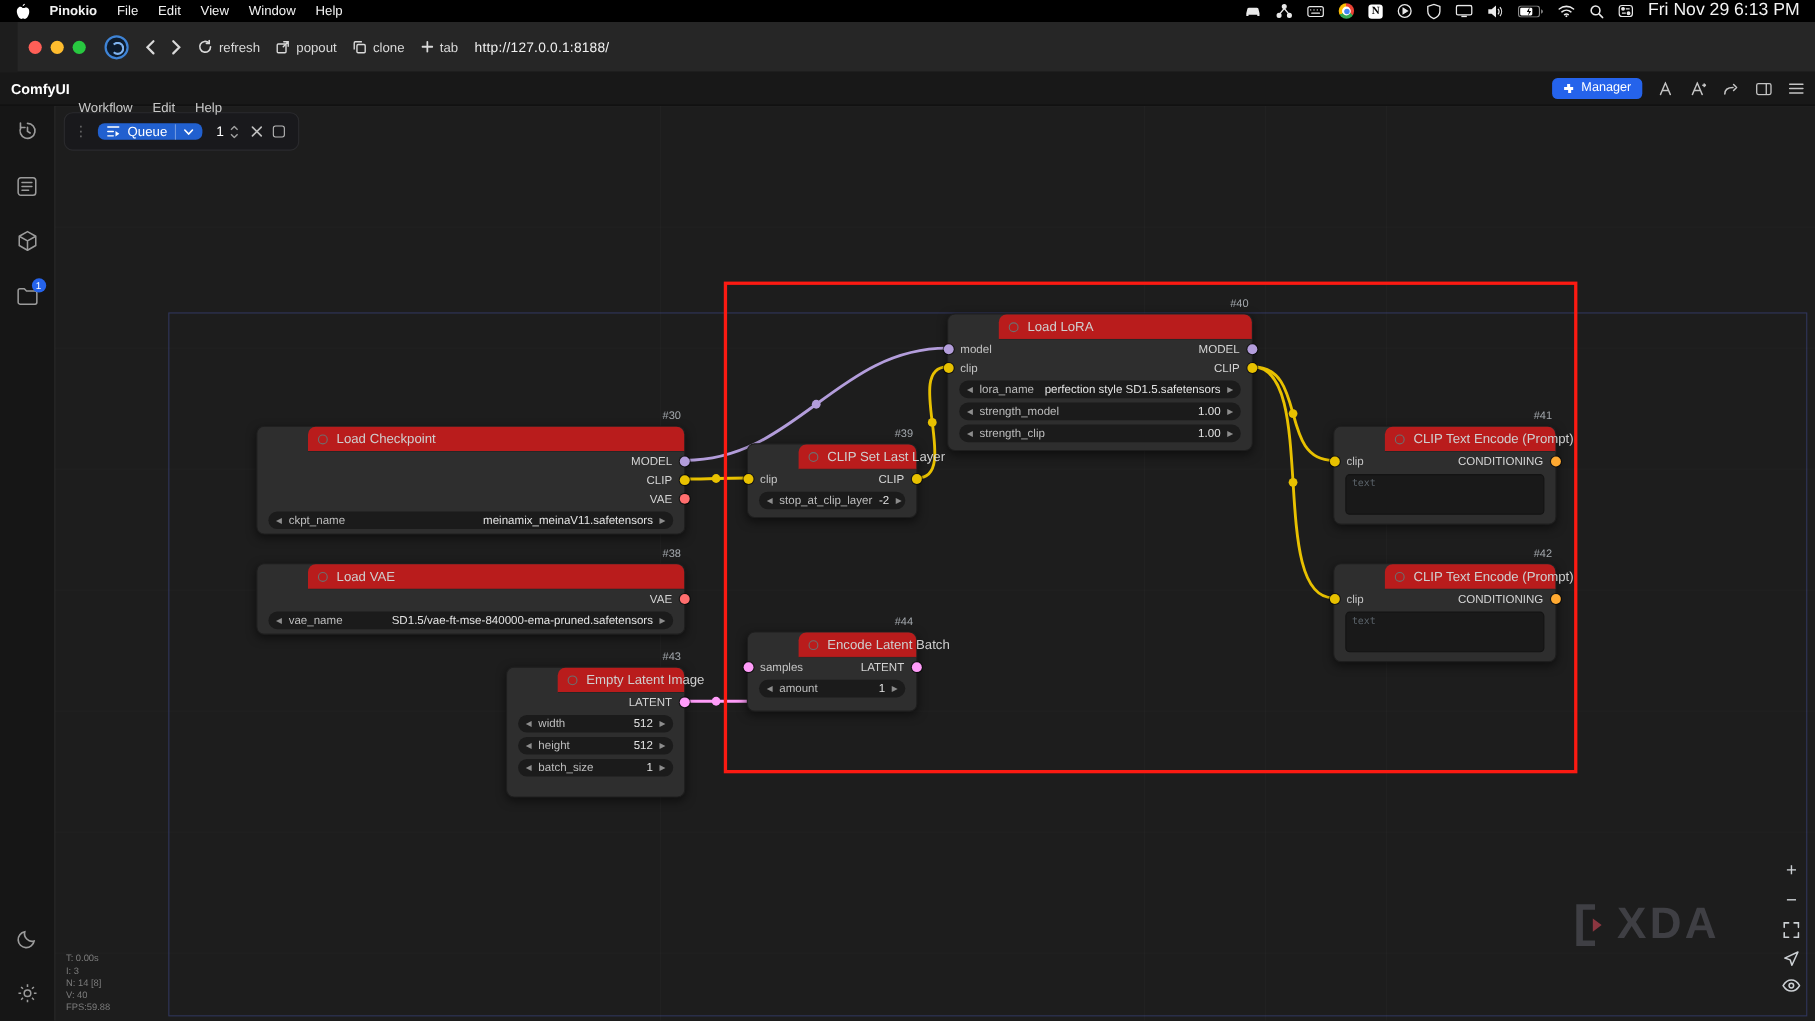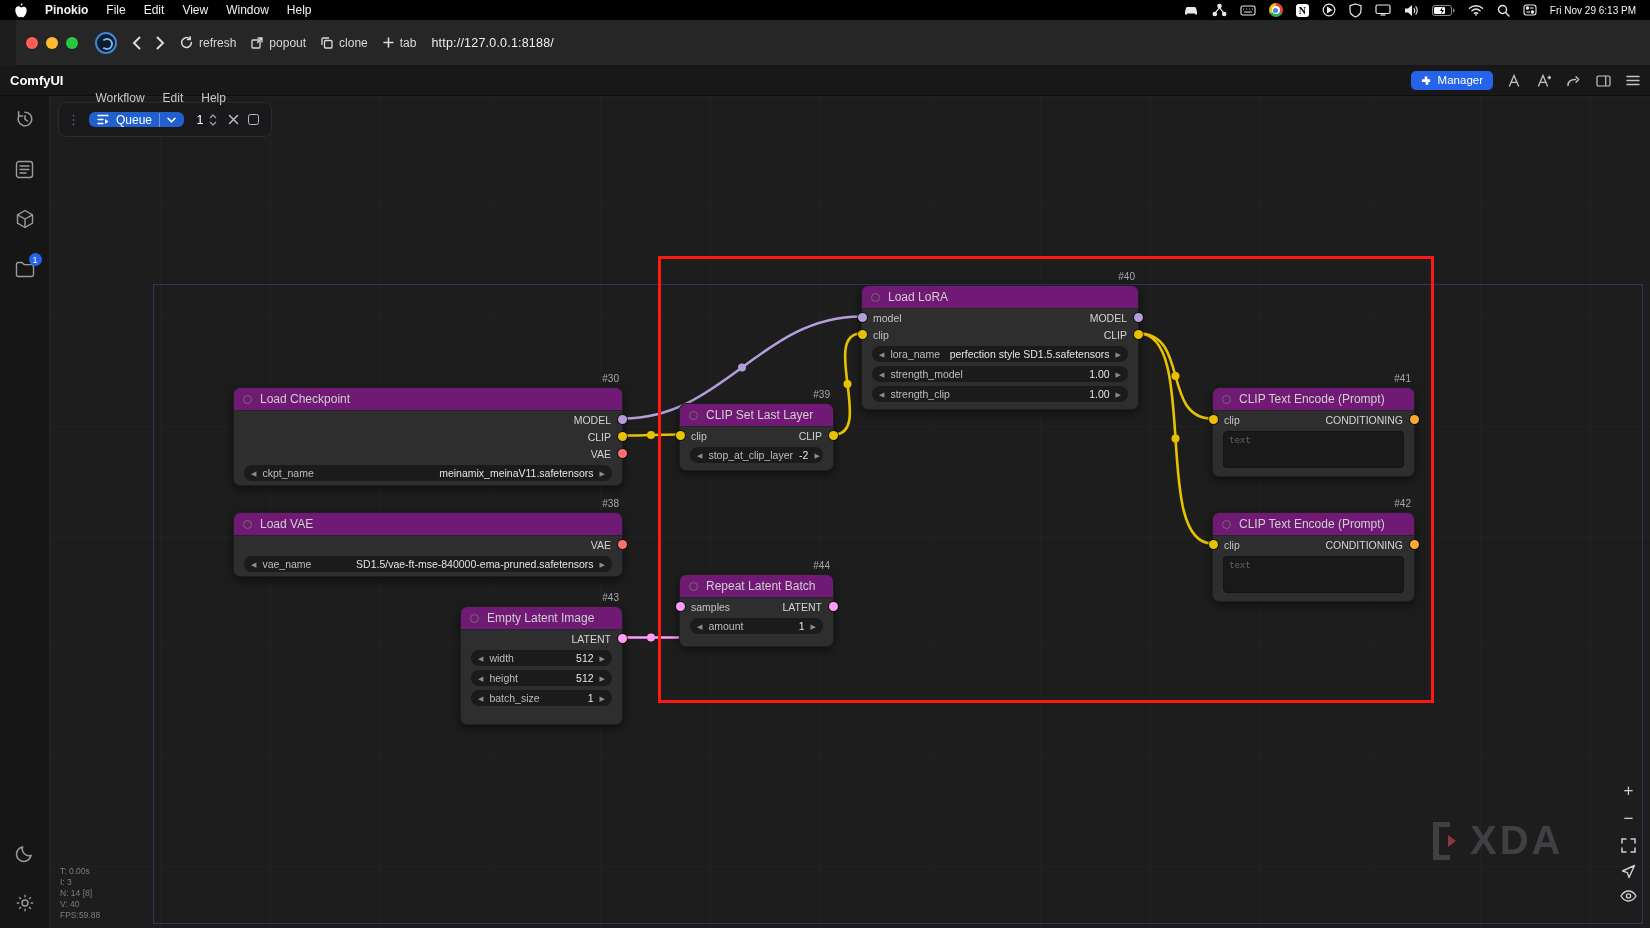--- a/index.html
+++ b/index.html
@@ -18,39 +18,39 @@
   .menubar .mspacer { flex:1; }
   .status-strip { display:flex; align-items:center; gap:13px; }
   .sicon { display:flex; align-items:center; justify-content:center; height:16px; }
   .chrome-ball { width:14px; height:14px; border-radius:50%;
     background:conic-gradient(#ea4335 0 120deg,#34a853 120deg 240deg,#fbbc05 240deg 360deg);
     position:relative; }
   .chrome-ball::before { content:""; position:absolute; inset:3px; border-radius:50%; background:#fff; }
   .chrome-ball::after  { content:""; position:absolute; inset:4.5px; border-radius:50%; background:#4285f4; }
   .notion-sq { width:13px; height:13px; background:#fff; border-radius:3px; color:#000;
     font-family:"Liberation Serif",serif; font-weight:700; font-size:10px; display:flex; align-items:center; justify-content:center; }
-  .clock { font-size:10px; color:#f3f3f3; white-space:nowrap; }
+  .clock { font-size:16px; color:#f3f3f3; white-space:nowrap; }
 
   
   .toolbar { position:absolute; left:16px; top:20px; width:1650px; height:46px; background:#262626;
     border-bottom:1px solid #171717; display:flex; align-items:center; padding:0 10px; gap:15px;
     font-size:12px; color:#d9d9d9; z-index:60; }
   .traffic { display:flex; gap:8px; margin-right:2px; }
   .light { width:12px; height:12px; border-radius:50%; }
   .l-red{background:#ff5f57}.l-yellow{background:#febc2e}.l-green{background:#28c840}
   .pinokio-logo { width:22px; height:22px; border-radius:50%; background:#0d1b2c; border:2px solid #3f84d6; position:relative; }
   .pinokio-logo::after{ content:""; position:absolute; left:4px; top:4px; width:8px; height:8px; border-radius:50%;
     border:2px solid #7fb3ef; border-left-color:transparent; }
   .tb-btn { display:flex; align-items:center; gap:6px; color:#d9d9d9; }
   .url { font-size:12.5px; color:#efefef; letter-spacing:.2px; }
 
   
   .appheader { position:absolute; left:0; top:66px; width:1650px; height:30px; background:#181818;
     border-bottom:1px solid #0e0e0e; display:flex; align-items:center; padding:0 10px; z-index:60; }
-  .cui-logo { font-weight:700; font-size:13px; color:#fff; margin-right:32px; }
+  .cui-logo { font-weight:700; font-size:13px; color:#fff; margin-right:8px; }
   .cui-menu { font-size:12px; color:#c9c9c9; margin-right:18px;margin-top:34px; }
   .ah-right { margin-left:auto; display:flex; align-items:center; gap:15px; }
   .manager-btn { display:flex; align-items:center; gap:6px; background:#2563eb; color:#fff;
     font-size:11.5px; padding:3px 10px 4px; border-radius:5px; }
   .hicon { color:#c4c4c4; display:flex; align-items:center; }
 
   
   .sidebar { position:absolute; left:0; top:96px; width:50px; height:832px; background:#161616;
     border-right:1px solid #232323; z-index:50; display:flex; flex-direction:column; align-items:center;
     padding:12px 0 14px; gap:28px; color:#9b9b9b; }
@@ -68,21 +68,21 @@
     border:1px solid rgba(96,118,255,.28); z-index:1; }
   .wires { position:absolute; left:0; top:0; z-index:2; pointer-events:none; }
   .annotation { position:absolute; left:658px; top:256px; width:776px; height:447px;
     border:3px solid #fb1a12; z-index:10; }
 
   
   .node { position:absolute; background:#2e2e2e; border:1px solid #1e1e1e; border-radius:7px; z-index:3;
     box-shadow:0 3px 9px rgba(0,0,0,.5); font-size:11px; }
   .node-badge { position:absolute; top:-15px; right:3px; font-size:10px; color:#a3a8ad; }
   .node-header { height:23px; display:flex; align-items:center; gap:8px; padding:11px 9px;
-    background:#701a75; border-radius:7px 7px 0 0; border-bottom:1px solid #262626; }
+    background:#b91c1c; border-radius:7px 7px 0 0; border-bottom:1px solid #262626;margin-left:46px; }
   .collapse-dot { width:9px; height:9px; border-radius:50%; border:1.5px solid #6e6e6e; flex:none; }
   .node-title { font-size:12px; color:#cfcfcf; white-space:nowrap; }
   .slot-row { position:relative; height:17px; display:flex; align-items:center; justify-content:space-between;
     padding:0 11px; }
   .slot-row.out-only { justify-content:flex-end; }
   .in-label { color:#c3c3c3; font-size:10.5px; }
   .out-label { color:#d4d4d4; font-size:10.5px; }
   .slot-dot { position:absolute; width:9px; height:9px; border-radius:50%; top:4px;
     box-shadow:0 0 0 1px rgba(0,0,0,.55); }
   .slot-dot.in { left:-4.5px; } .slot-dot.out { right:-4.5px; }
@@ -523,21 +523,21 @@
     <span class="slot-dot in c-clip"></span>
     <span class="slot-dot out c-cond"></span>
   </div>
   <div class="textwidget">text</div>
 </div>
 
 <div class="node" style="left:679px;top:574px;width:155px;padding-bottom:8px;">
   <div class="node-badge">#44</div>
   <div class="node-header">
     <span class="collapse-dot"></span>
-    <span class="node-title">Repeat Latent Batch</span>
+    <span class="node-title">Encode Latent Batch</span>
   </div>
   <div class="slot-row">
     <span class="in-label">samples</span>
     <span class="out-label">LATENT</span>
     <span class="slot-dot in c-latent"></span>
     <span class="slot-dot out c-latent"></span>
   </div>
   <div class="widget">
     <span class="arrow">◀</span>
     <span class="wlabel">amount</span>

